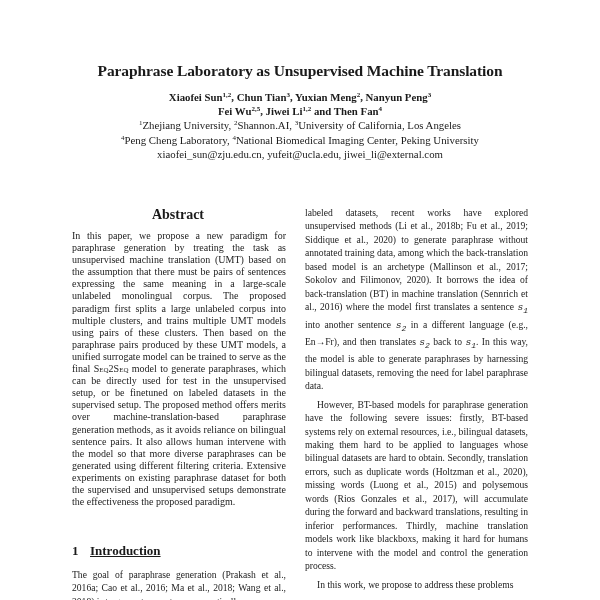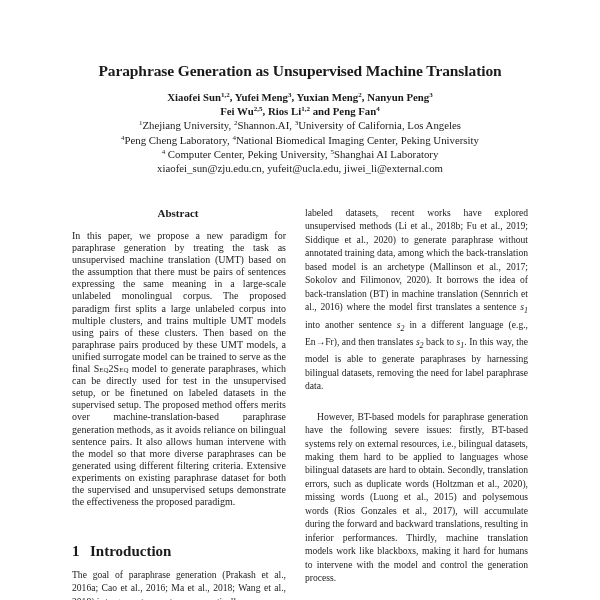--- a/index.html
+++ b/index.html
@@ -6,60 +6,60 @@
     body { width: 600px; height: 600px; overflow: hidden; position: relative;
            font-family: "Liberation Serif", "DejaVu Serif", serif; color: #1a1a1a; }
     .title { position: absolute; top: 62px; left: 0; width: 600px; text-align: center;
              font-weight: bold; font-size: 15.5px; letter-spacing: -0.1px; }
     .authors { position: absolute; top: 90px; left: 0; width: 600px; text-align: center;
                font-size: 10.8px; line-height: 14.2px; }
     .authors .line { white-space: nowrap; }
     .authors .b { font-weight: bold; }
     .authors sup { font-size: 7px; vertical-align: 4px; line-height: 0; }
     .abstract-head { position: absolute; top: 207px; left: 62px; width: 232px; text-align: center;
-                     font-weight: bold; font-size: 11px; }
+                     font-weight: bold; font-size: 14px; }
     .abstract-body { position: absolute; top: 230px; left: 72px; width: 214px;
                      font-size: 10px; line-height: 12.1px; text-align: justify; color: #222; }
-    .sec-head { position: absolute; top: 543px; left: 72px; font-weight: bold; font-size: 15px; }
+    .sec-head { position: absolute; top: 543px; left: 72px; font-weight: bold; font-size: 13px; text-decoration: underline; }
     .sec-head .num { display: inline-block; width: 18px; }
     .intro-body { position: absolute; top: 568px; left: 72px; width: 214px;
                   font-size: 9.6px; line-height: 13.4px; text-align: justify; color: #222; }
     .right-col { position: absolute; top: 206px; left: 305px; width: 223px;
                  font-size: 9.6px; line-height: 13.45px; text-align: justify; color: #222; }
     .right-col p { margin: 0; }
-    .right-col p.indent { text-indent: 12px; margin-top: 17px; }
+    .right-col p.indent { text-indent: 12px; margin-top: 5px; }
     .sc { font-variant: small-caps; }
-    i.m { font-style: italic; }
+    i.m { font-style: italic; font-family: Liberation Mono, monospace; }
   </style>
 </head>
 <body>
 
-<div class="title">Paraphrase Generation as Unsupervised Machine Translation</div>
+<div class="title">Paraphrase Laboratory as Unsupervised Machine Translation</div>
 
 <div class="authors">
   <div class="line b">
     <span>Xiaofei Sun</span><sup>1,2</sup>,
-    <span>Yufei Meng</span><sup>3</sup>,
+    <span>Chun Tian</span><sup>3</sup>,
     <span>Yuxian Meng</span><sup>2</sup>,
     <span>Nanyun Peng</span><sup>3</sup>
   </div>
   <div class="line b">
     <span>Fei Wu</span><sup>2,5</sup>,
-    <span>Rios Li</span><sup>1,2</sup>
+    <span>Jiwei Li</span><sup>1,2</sup>
     <span>and</span>
-    <span>Peng Fan</span><sup>4</sup>
+    <span>Then Fan</span><sup>4</sup>
   </div>
   <div class="line"><sup>1</sup><span>Zhejiang University, </span><sup>2</sup><span>Shannon.AI, </span><sup>3</sup><span>University of California, Los Angeles</span></div>
   <div class="line"><sup>4</sup><span>Peng Cheng Laboratory, </span><sup>4</sup><span>National Biomedical Imaging Center, Peking University</span></div>
-  <div class="line"><sup>4</sup><span> Computer Center, Peking University, </span><sup>5</sup><span>Shanghai AI Laboratory</span></div>
   <div class="line">xiaofei_sun@zju.edu.cn, yufeit@ucla.edu, jiwei_li@external.com</div>
 </div>
 
 <div class="abstract-head">Abstract</div>
 <div class="abstract-body"><span>In this paper, we propose a new paradigm for paraphrase generation by treating the task as unsupervised machine translation (UMT) based on the assumption that there must be pairs of sentences expressing the same meaning in a large-scale unlabeled monolingual corpus. The proposed paradigm first splits a large unlabeled corpus into multiple clusters, and trains multiple UMT models using pairs of these clusters. Then based on the paraphrase pairs produced by these UMT models, a unified surrogate model can be trained to serve as the final </span><span class="sc">Seq2Seq</span><span> model to generate paraphrases, which can be directly used for test in the unsupervised setup, or be finetuned on labeled datasets in the supervised setup. The proposed method offers merits over machine-translation-based paraphrase generation methods, as it avoids reliance on bilingual sentence pairs. It also allows human intervene with the model so that more diverse paraphrases can be generated using different filtering criteria. Extensive experiments on existing paraphrase dataset for both the supervised and unsupervised setups demonstrate the effectiveness the proposed paradigm.</span></div>
 
 <div class="sec-head"><span class="num">1</span><span>Introduction</span></div>
 <div class="intro-body">The goal of paraphrase generation (Prakash et al., 2016a; Cao et al., 2016; Ma et al., 2018; Wang et al., 2018) is to generate a sentence semantically</div>
 
 <div class="right-col">
   <p><span>labeled datasets, recent works have explored unsupervised methods (Li et al., 2018b; Fu et al., 2019; Siddique et al., 2020) to generate paraphrase without annotated training data, among which the back-translation based model is an archetype (Mallinson et al., 2017; Sokolov and Filimonov, 2020). It borrows the idea of back-translation (BT) in machine translation (Sennrich et al., 2016) where the model first translates a sentence </span><i class="m"><span>s</span><sub>1</sub></i><span> into another sentence </span><i class="m"><span>s</span><sub>2</sub></i><span> in a different language (e.g., En→Fr), and then translates </span><i class="m"><span>s</span><sub>2</sub></i><span> back to </span><i class="m"><span>s</span><sub>1</sub></i><span>. In this way, the model is able to generate paraphrases by harnessing bilingual datasets, removing the need for label paraphrase data.</span></p>
   <p class="indent">However, BT-based models for paraphrase generation have the following severe issues: firstly, BT-based systems rely on external resources, i.e., bilingual datasets, making them hard to be applied to languages whose bilingual datasets are hard to obtain. Secondly, translation errors, such as duplicate words (Holtzman et al., 2020), missing words (Luong et al., 2015) and polysemous words (Rios Gonzales et al., 2017), will accumulate during the forward and backward translations, resulting in inferior performances. Thirdly, machine translation models work like blackboxs, making it hard for humans to intervene with the model and control the generation process.</p>
+  <p class="indent">In this work, we propose to address these problems</p>
 </div>
 
 </body></html>

